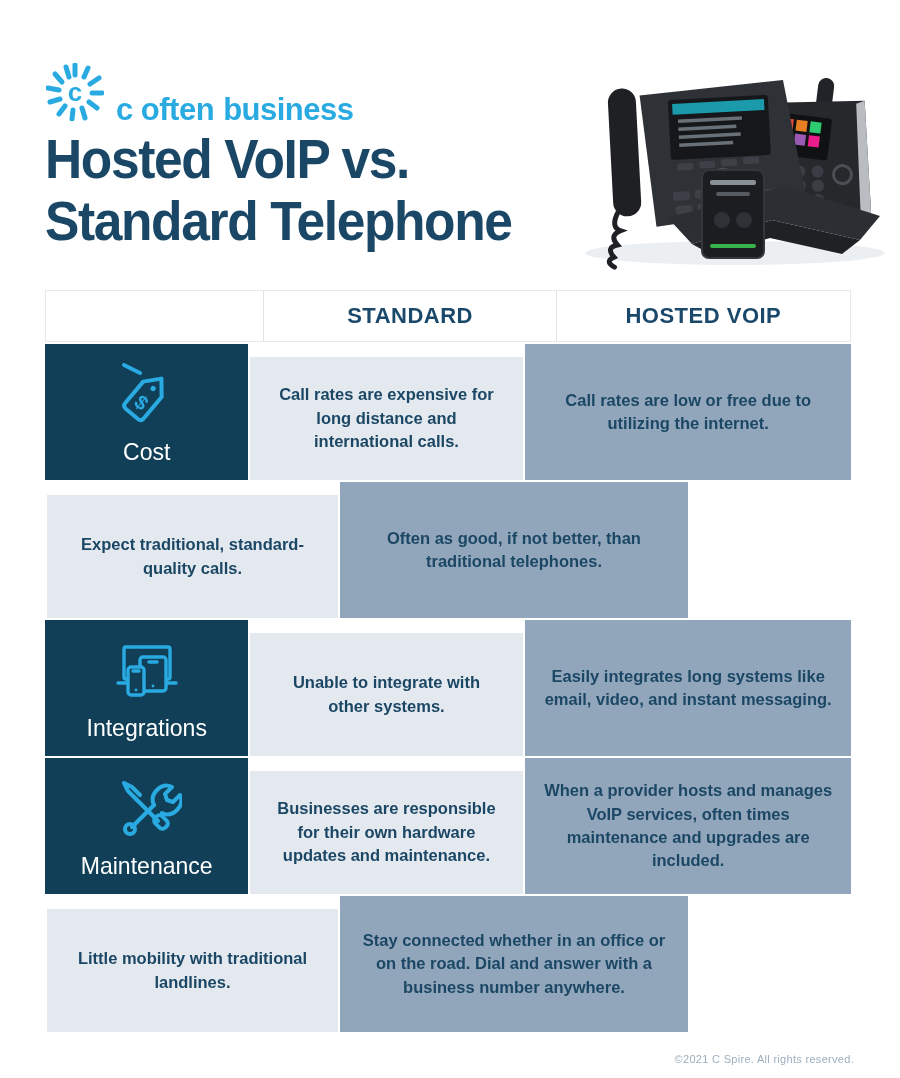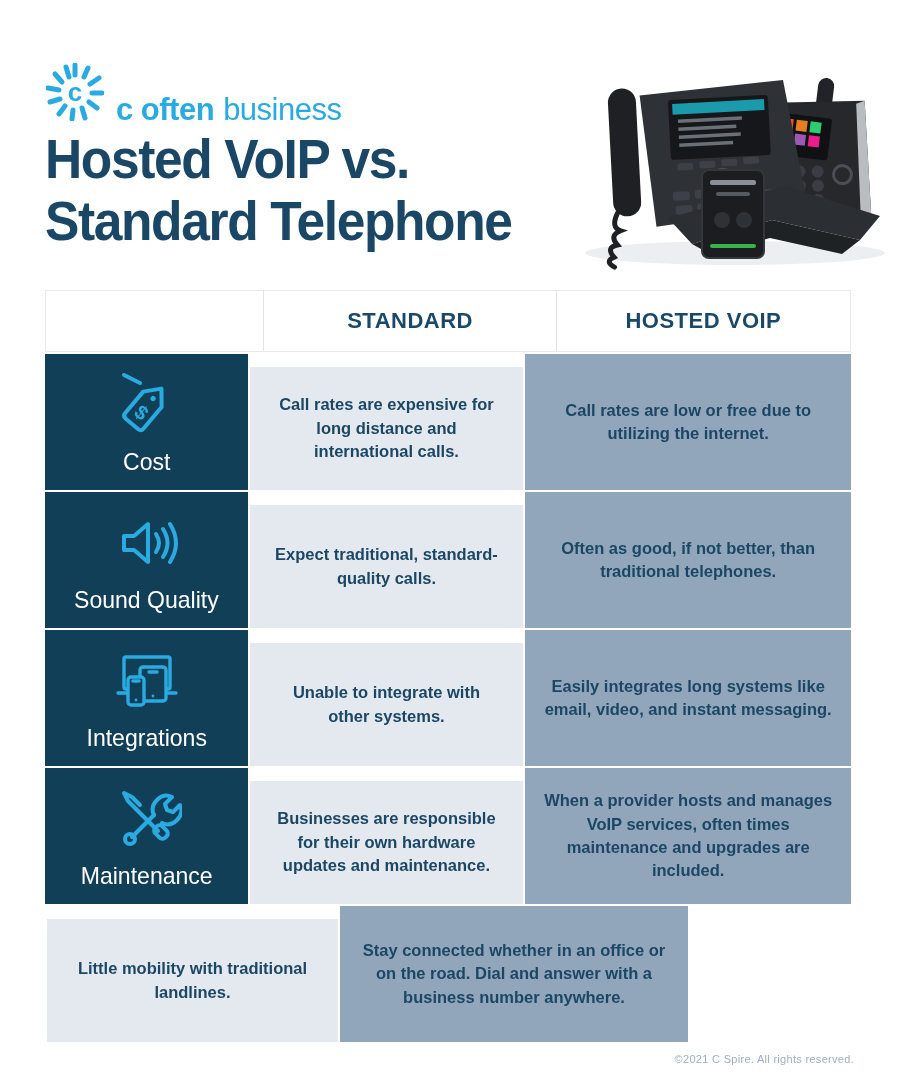--- a/index.html
+++ b/index.html
@@ -4,33 +4,33 @@
 <style>
   html,body{margin:0;padding:0;}
   body{
     width:900px;height:1078px;position:relative;overflow:hidden;
     background:#ffffff;font-family:"Liberation Sans",sans-serif;
   }
   
   .logo{position:absolute;left:46px;top:60px;display:flex;align-items:center;gap:12px;}
   .logo-text{font-size:31px;color:#29ABE2;display:flex;align-items:baseline;gap:9px;letter-spacing:-0.5px;}
   .logo-bold{font-weight:700;}
-  .logo-light{font-weight:400;margin-top:32px;}
+  .logo-light{font-weight:700;margin-top:32px;}
   .title{
     position:absolute;left:45px;top:128px;
     font-size:56px;font-weight:700;color:#1B4766;line-height:1.1;
     letter-spacing:-1.5px;transform:scaleX(.92);transform-origin:left top;
     white-space:nowrap;
   }
   
   .phones{position:absolute;left:560px;top:58px;width:330px;height:212px;}
   
   .table{position:absolute;left:45px;top:290px;width:806px;}
   .thead{
-    display:flex;height:62px;background:#ffffff;
+    display:flex;height:52px;background:#ffffff;
     border:1px solid #E6E9ED;box-sizing:border-box;
   }
   .th{display:flex;align-items:center;justify-content:center;
       font-size:22px;font-weight:700;color:#1A486B;letter-spacing:.5px;}
   .th-label{width:218px;}
   .th-standard{width:292px;border-left:1px solid #DFE3E8;}
   .th-voip{width:294px;border-left:1px solid #DFE3E8;}
   .trow{display:flex;margin-top:2px;height:136px;}
   .cell{box-sizing:border-box;}
   .cell-label{
@@ -190,31 +190,20 @@
     </div>
     <div class="cell cell-std">
       <span class="cell-text">Call rates are expensive for long distance and international calls.</span>
     </div>
     <div class="cell cell-voip">
       <span class="cell-text">Call rates are low or free due to utilizing the internet.</span>
     </div>
   </div>
 
   <div class="trow">
-    <div class="cell cell-label">
-      <span class="row-icon">
-        <svg width="72" height="72" viewBox="0 0 72 72" fill="none" stroke="#29ABE2" stroke-width="4" stroke-linecap="round" stroke-linejoin="round">
-          <path d="M14 29 h10 l14 -12 v38 l-14 -12 h-10 z"></path>
-          <path d="M46 27 q6 9 0 18"></path>
-          <path d="M53 22 q9 14 0 28"></path>
-          <path d="M60 17 q12 19 0 38"></path>
-        </svg>
-      </span>
-      <span class="row-name">Sound Quality</span>
-    </div>
     <div class="cell cell-std">
       <span class="cell-text">Expect traditional, standard-quality calls.</span>
     </div>
     <div class="cell cell-voip">
       <span class="cell-text">Often as good, if not better, than traditional telephones.</span>
     </div>
   </div>
 
   <div class="trow">
     <div class="cell cell-label">

